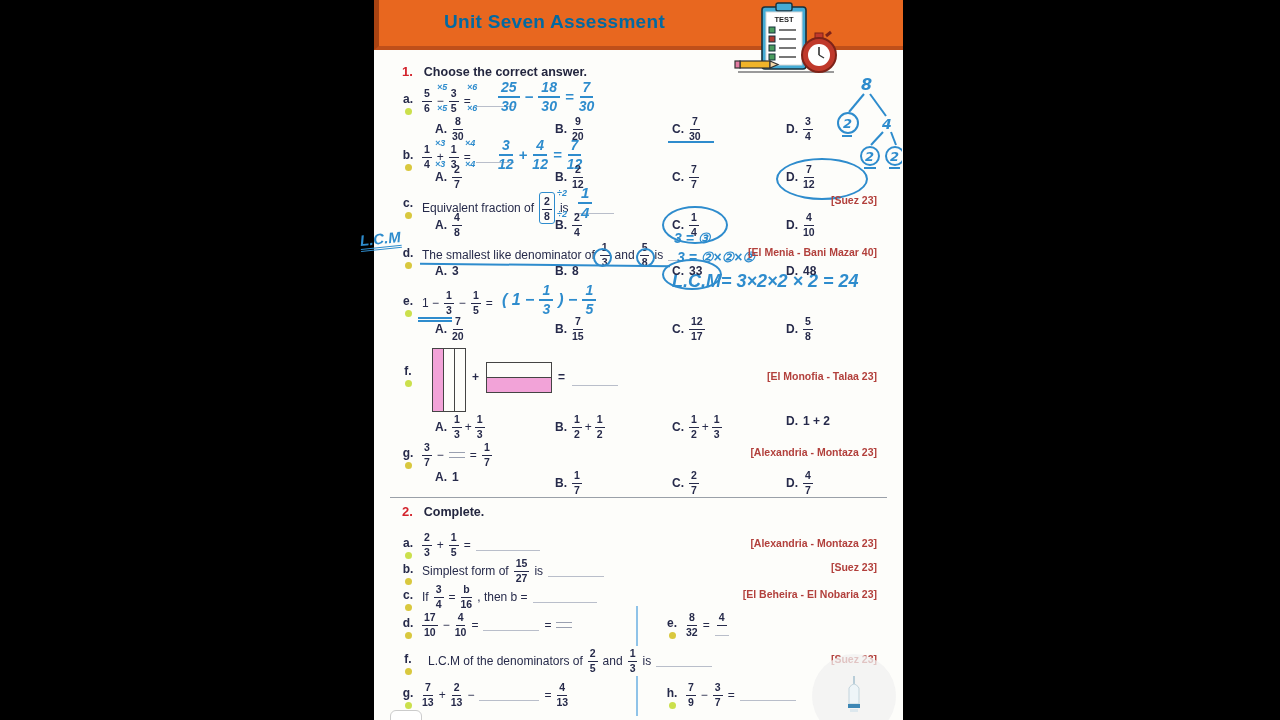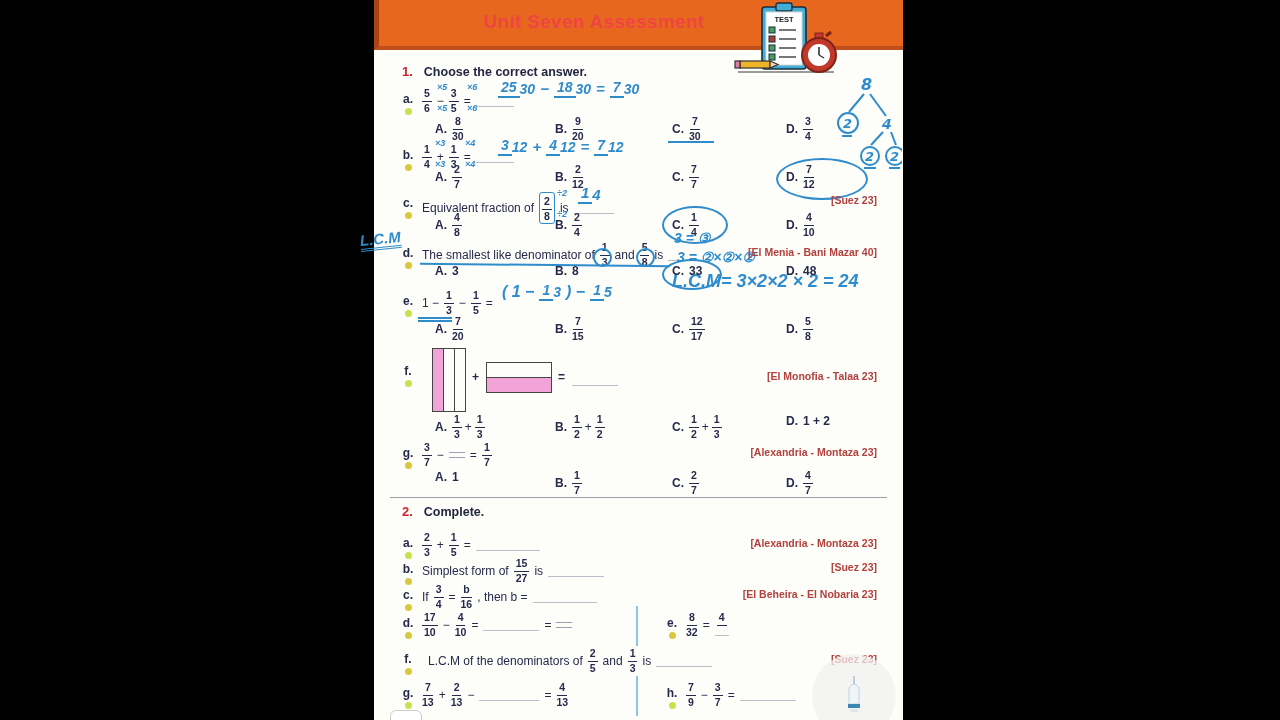--- a/index.html
+++ b/index.html
@@ -3,36 +3,36 @@
 <meta charset="utf-8">
 <style>
   html,body{margin:0;padding:0;background:#000;}
   .stage{position:relative;width:1280px;height:720px;background:#000;overflow:hidden;
          font-family:"Liberation Sans",sans-serif;}
   .page{position:absolute;left:374px;top:0;width:529px;height:720px;background:#fdfdfa;}
 
   
   .band{position:absolute;left:0;top:0;width:100%;height:50px;background:#e8671f;
         border-bottom:4px solid #bf4f1a;box-sizing:border-box;border-left:5px solid #a84312;}
-  .title{position:absolute;left:70px;top:11px;width:300px;text-align:center;color:#ef4444;
+  .title{position:absolute;left:70px;top:11px;width:300px;color:#0369a1;
          font-size:19px;font-weight:bold;letter-spacing:.3px;}
 
   
   .t{color:#262a4a;font-size:12px;}
   b.ol{color:#262a4a;font-size:12px;margin-right:5px;font-weight:bold;}
   .rednum{color:#d3232c;font-weight:bold;font-size:13px;margin-right:6px;}
   .prompt{color:#23263f;font-weight:bold;font-size:12.5px;}
   .src{position:absolute;right:26px;color:#b2403c;font-weight:bold;font-size:10.5px;white-space:nowrap;}
 
   
   .fr{display:inline-flex;flex-direction:column;align-items:center;line-height:1.1;
       font-size:10.5px;color:#262a4a;font-weight:bold;}
   .fr .n{border-bottom:1.2px solid #262a4a;padding:0 2px 1px;}
   .fr .d{padding-top:1px;}
-  .hfr{display:inline-flex;flex-direction:row;align-items:center;line-height:1.05;
+  .hfr{display:inline-flex;flex-direction:column;align-items:center;line-height:1.05;
        font-size:14px;color:#2e8ccd;font-style:italic;font-weight:bold;}
   .hfr .n{border-bottom:2px solid #2e8ccd;padding:0 3px 1px;}
   .hfr .d{padding-top:1px;}
   .blfr{display:inline-flex;flex-direction:column;gap:4px;}
   .blfr i{display:block;width:16px;border-bottom:1.4px solid #9aa0b0;}
 
   .eq{position:absolute;display:flex;align-items:center;gap:5px;}
   .hw{color:#2e8ccd;font-style:italic;font-weight:bold;}
   .bl{display:inline-block;border-bottom:1.2px solid #b9beca;height:11px;}
 

